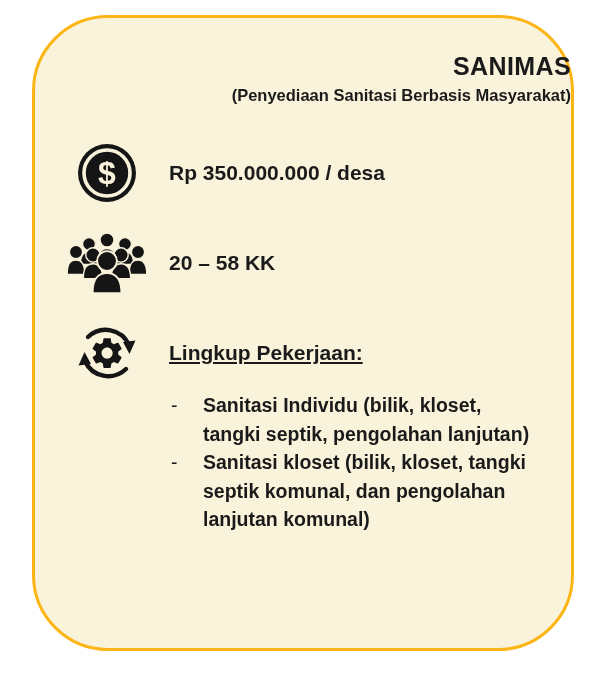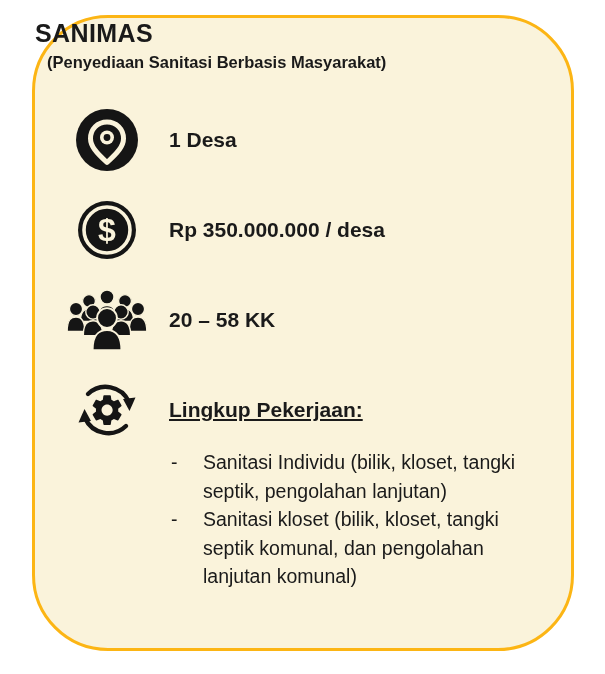--- a/index.html
+++ b/index.html
@@ -14,21 +14,22 @@
   .card{
     position:absolute;
     left:32px;top:15px;
     width:542px;height:636px;
     box-sizing:border-box;
     background:#FAF3DB;
     border:3px solid #FCB514;
     border-radius:76px;
   }
   .header{
-    text-align:left;
+    padding-top:33px;
+    text-align:right;
   }
   .title{
     margin:0;
     font-size:25px;
     font-weight:bold;
     letter-spacing:0.4px;
     line-height:30px;
   }
   .subtitle{
     margin-top:3px;
@@ -64,45 +65,34 @@
   .scope-list{
     list-style:none;
     margin:7px 0 0 136px;
     padding:0;
     width:368px;
     font-size:19.5px;
     line-height:28.5px;
   }
   .scope-item{display:flex;}
   .scope-dash{width:32px;flex-shrink:0;}
-  .scope-text{flex:1;}
+  .scope-text{flex:1;font-weight:bold;}
 </style>
 </head>
 <body>
 
 <div class="card">
 
   <div class="header">
     <h1 class="title">SANIMAS</h1>
     <div class="subtitle">(Penyediaan Sanitasi Berbasis Masyarakat)</div>
   </div>
 
   <div class="rows">
 
-    <div class="row">
-      <span class="icon-wrap">
-        <svg width="62" height="62" viewBox="0 0 62 62">
-          <circle cx="31" cy="31" r="31" fill="#151515"></circle>
-          <path d="M31 13 C21.5 13 14.5 20.3 14.5 29.5 C14.5 37 20 43.5 31 53.5 C42 43.5 47.5 37 47.5 29.5 C47.5 20.3 40.5 13 31 13 Z" fill="none" stroke="#FAF3DB" stroke-width="5" stroke-linejoin="round"></path>
-          <circle cx="31" cy="28.5" r="7" fill="#FAF3DB"></circle>
-          <circle cx="31" cy="28.5" r="3.4" fill="#151515"></circle>
-        </svg>
-      </span>
-      <span class="row-label">1 Desa</span>
-    </div>
 
     <div class="row">
       <span class="icon-wrap">
         <svg width="58" height="58" viewBox="0 0 58 58">
           <circle cx="29" cy="29" r="29" fill="#151515"></circle>
           <circle cx="29" cy="29" r="23" fill="none" stroke="#FAF3DB" stroke-width="3.6"></circle>
           <text x="29" y="40" text-anchor="middle" font-size="32" font-weight="bold" font-family="Liberation Sans, sans-serif" fill="#FAF3DB">$</text>
         </svg>
       </span>
       <span class="row-label">Rp 350.000.000 / desa</span>

